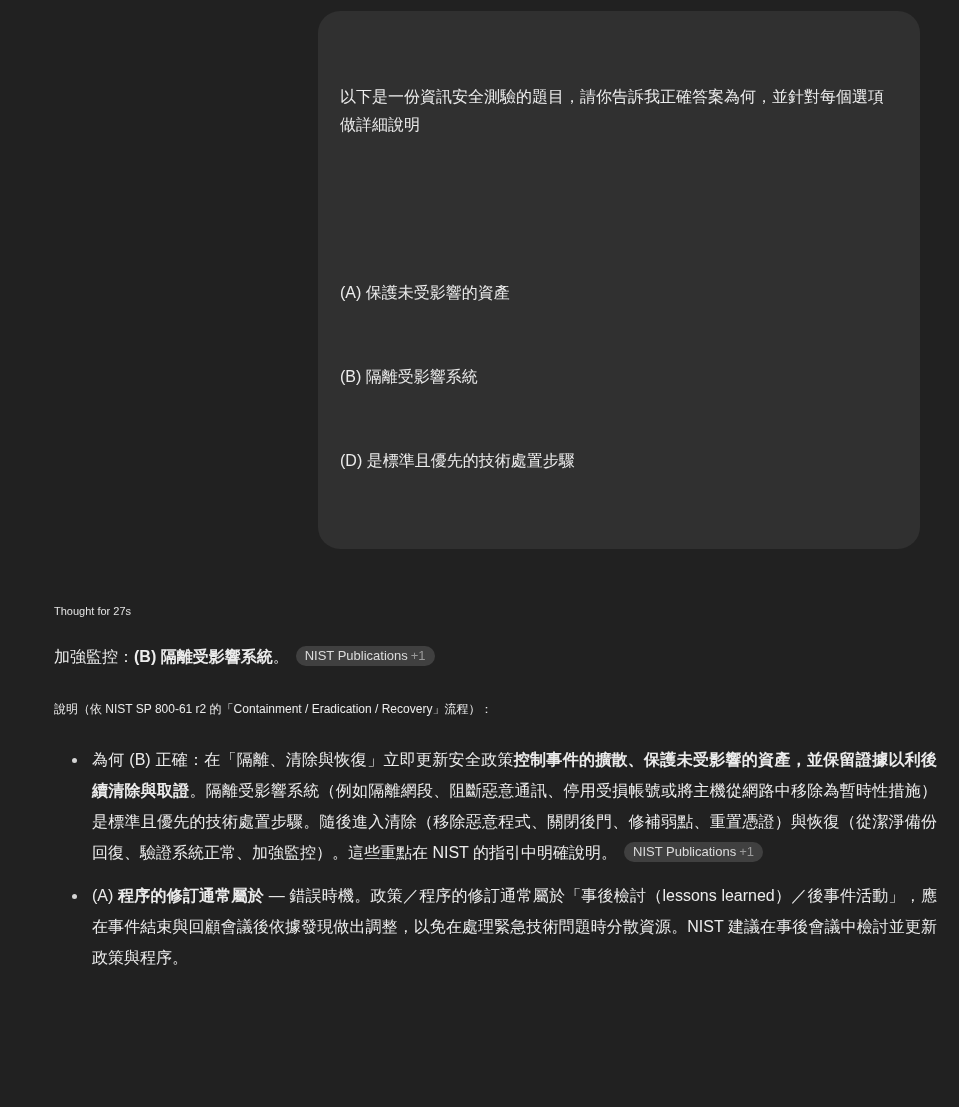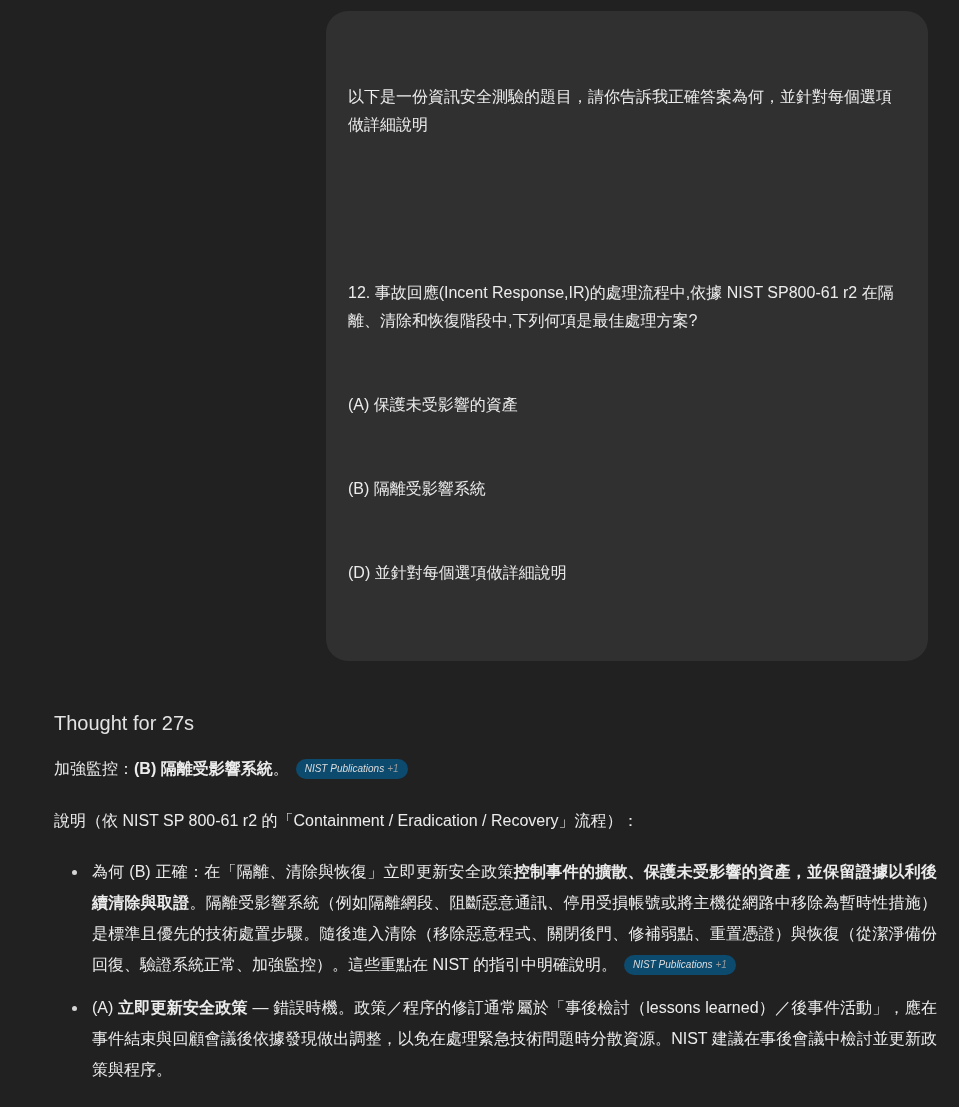--- a/index.html
+++ b/index.html
@@ -19,21 +19,21 @@
   .conversation {
     width: 959px;
     box-sizing: border-box;
     padding: 0;
   }
 
   
   .user-row {
     display: flex;
     justify-content: flex-end;
-    padding: 11px 31px 0 0;
+    padding: 11px 39px 0 0;
   }
   .user-bubble {
     background: #303030;
     border-radius: 22px;
     padding: 16px 22px 18px 22px;
     max-width: 602px;
     box-sizing: border-box;
     font-size: 16px;
     line-height: 28px;
     color: #ececec;
@@ -43,35 +43,35 @@
   .user-bubble .para { margin: 0; }
   .user-bubble .spacer { height: 28px; }
   .opt { display: block; }
 
   
   .assistant {
     padding: 0 22px 0 54px;
     box-sizing: border-box;
   }
   .thought {
-    font-size: 20px;
+    font-size: 11px;
     line-height: 22px;
     color: #e3e3e3;
     margin: 51px 0 0 0;
   }
   .answer-line {
     font-size: 16px;
     line-height: 26px;
     margin: 22px 0 0 0;
     color: #ececec;
   }
   .answer-line b { font-weight: bold; }
 
   .explain-line {
-    font-size: 16px;
+    font-size: 12px;
     line-height: 26px;
     margin: 26px 0 0 0;
     color: #ececec;
   }
 
   ul.bullets {
     list-style: none;
     margin: 22px 0 0 0;
     padding: 0;
   }
@@ -94,62 +94,60 @@
     height: 5px;
     border-radius: 50%;
     background: #d4d4d4;
   }
   ul.bullets > li b { font-weight: bold; }
 
   
   .cite {
     display: inline-block;
     vertical-align: 2px;
-    background: #0c4a6e;
+    background: #404040;
     border-radius: 11px;
     padding: 2px 9px 3px 9px;
     margin-left: 7px;
-    font-size: 10px;
+    font-size: 13px;
     line-height: 15px;
     color: #dcdcdc;
     white-space: nowrap;
     cursor: pointer;
-    font-style: italic;
   }
   .cite .plus {
     color: #9a9a9a;
     margin-left: 3px;
   }
 </style>
 </head>
 <body>
 
 <div class="conversation">
 
   <div class="user-row">
     <div class="user-bubble">
       <div class="para">以下是一份資訊安全測驗的題目，請你告訴我正確答案為何，並針對每個選項做詳細說明</div>
       <div class="spacer"></div>
-      <div class="para">12. 事故回應(Incent Response,IR)的處理流程中,依據 NIST SP800-61 r2 在隔離、清除和恢復階段中,下列何項是最佳處理方案?</div>
       <span class="opt">(A) 保護未受影響的資產</span>
       <span class="opt">(B) 隔離受影響系統</span>
-      <span class="opt">(D) 並針對每個選項做詳細說明</span>
+      <span class="opt">(D) 是標準且優先的技術處置步驟</span>
     </div>
   </div>
 
   <div class="assistant">
 
     <div class="thought">Thought for 27s</div>
 
     <div class="answer-line"><span>加強監控：</span><b>(B) 隔離受影響系統</b><span>。</span><span class="cite"><span>NIST Publications</span><span class="plus">+1</span></span></div>
 
     <div class="explain-line">說明（依 NIST SP 800-61 r2 的「Containment / Eradication / Recovery」流程）：</div>
 
     <ul class="bullets">
 
       <li><span>為何 (B) 正確：在「隔離、清除與恢復」立即更新安全政策</span><b>控制事件的擴散、保護未受影響的資產，並保留證據以利後續清除與取證</b><span>。隔離受影響系統（例如隔離網段、阻斷惡意通訊、停用受損帳號或將主機從網路中移除為暫時性措施）是標準且優先的技術處置步驟。隨後進入清除（移除惡意程式、關閉後門、修補弱點、重置憑證）與恢復（從潔淨備份回復、驗證系統正常、加強監控）。這些重點在 NIST 的指引中明確說明。</span><span class="cite"><span>NIST Publications</span><span class="plus">+1</span></span></li>
 
-      <li><span>(A) </span><b>立即更新安全政策</b><span> — 錯誤時機。政策／程序的修訂通常屬於「事後檢討（lessons learned）／後事件活動」，應在事件結束與回顧會議後依據發現做出調整，以免在處理緊急技術問題時分散資源。NIST 建議在事後會議中檢討並更新政策與程序。</span></li>
+      <li><span>(A) </span><b>程序的修訂通常屬於</b><span> — 錯誤時機。政策／程序的修訂通常屬於「事後檢討（lessons learned）／後事件活動」，應在事件結束與回顧會議後依據發現做出調整，以免在處理緊急技術問題時分散資源。NIST 建議在事後會議中檢討並更新政策與程序。</span></li>
 
     </ul>
 
   </div>
 </div>
 
 </body></html>

